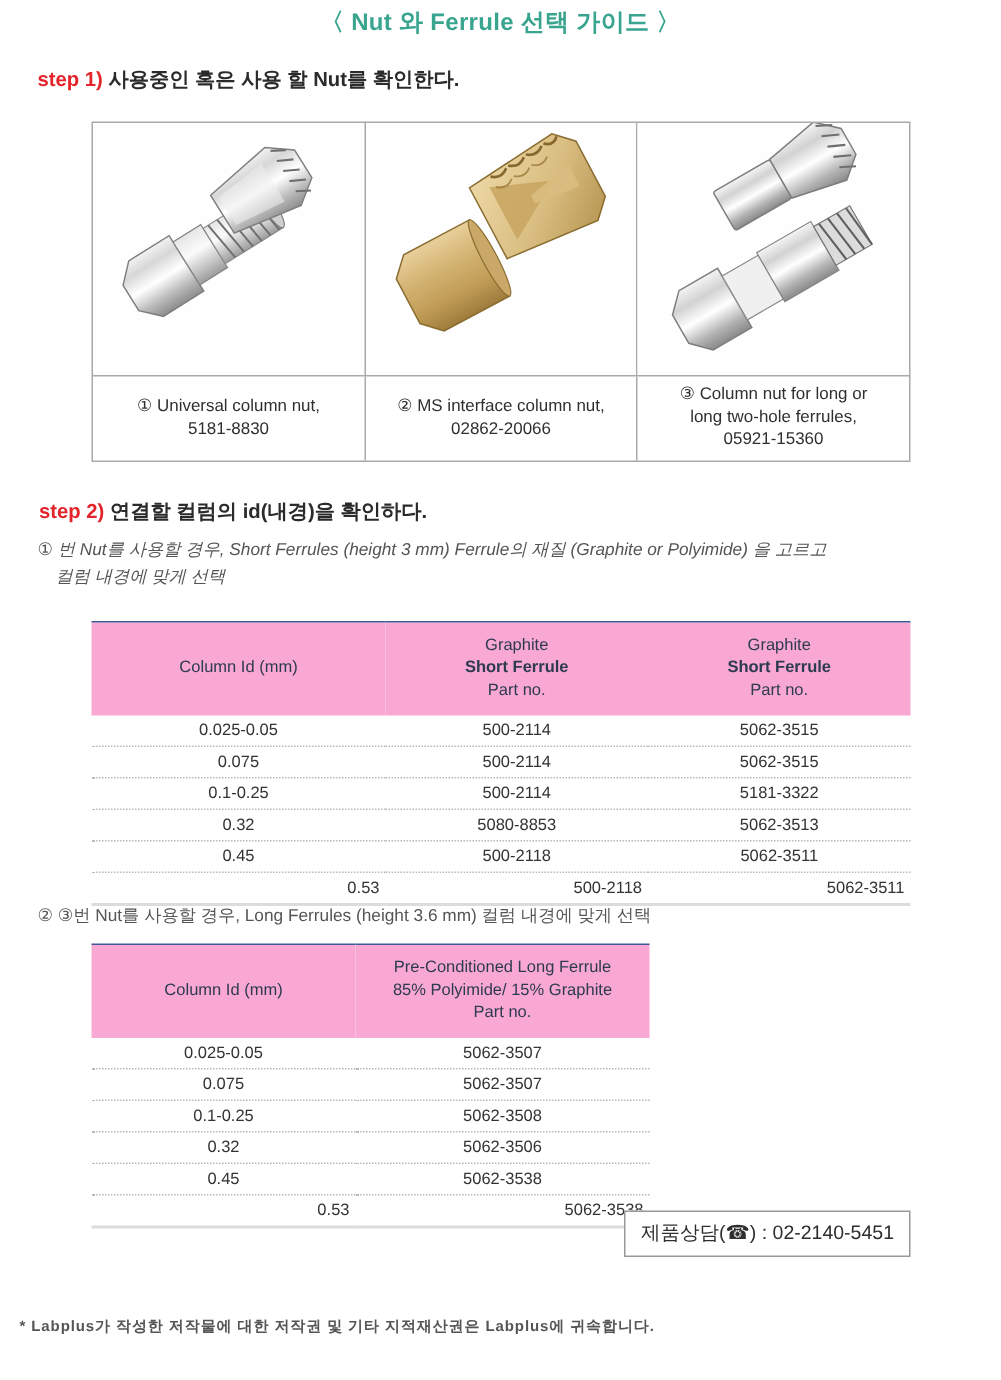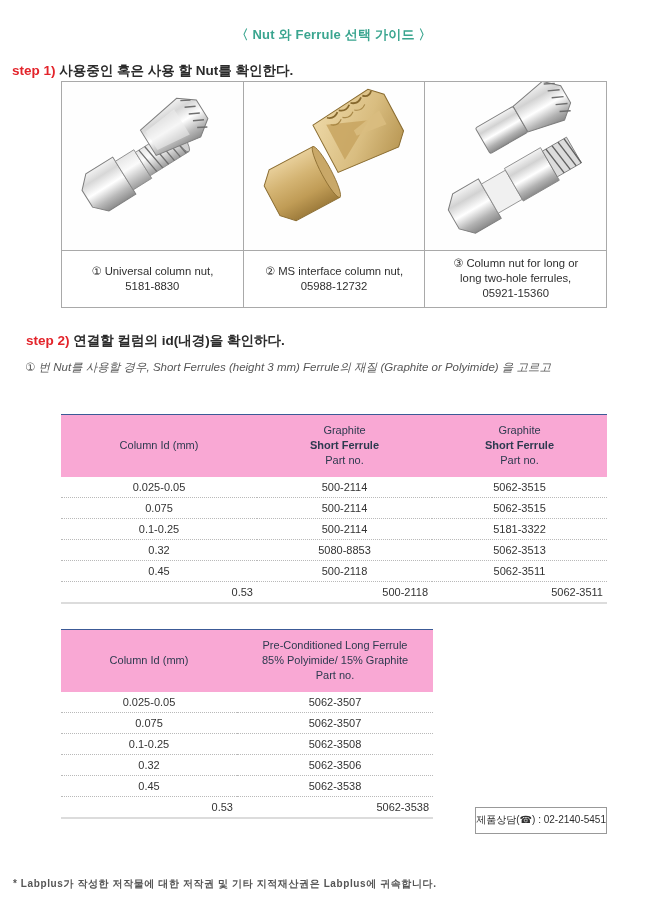--- a/index.html
+++ b/index.html
@@ -9,34 +9,34 @@
     background: #ffffff;
     font-family: "Liberation Sans", "DejaVu Sans", sans-serif;
     color: #3a3a3a;
     overflow: hidden;
   }
   .page { position: relative; width: 667px; height: 920px; }
 
   
   .guide-title {
     text-align: center;
-    font-size: 13px;
+    font-size: 16px;
     font-weight: 700;
     color: #3aa58f;
     letter-spacing: 0.2px;
-    padding-top: 27px;
+    padding-top: 6px;
     line-height: 1.2;
   }
 
   
   .step-line {
     font-size: 13.5px;
     font-weight: 700;
     color: #2b2b2b;
-    margin: 19px 0 0 12px;
+    margin: 19px 0 0 25px;
     line-height: 1.3;
   }
   .step-line .step-tag { color: #e3242b; }
 
   .sub-note {
     font-size: 11.5px;
     color: #555555;
     margin: 14px 0 0 25px;
     line-height: 1.55;
     max-width: 625px;
@@ -125,22 +125,22 @@
   #table-long { left: 61px; top: 629px; width: 372px; }
   #table-long col.c1 { width: 176px; }
   #table-long col.c2 { width: 196px; }
   #table-long thead th { height: 60px; }
 
   
   .contact-box {
     position: absolute;
     right: 60px; top: 807px;
     border: 1px solid #999999;
-    padding: 5px 0 6px;
-    font-size: 10px;
+    padding: 5px 10px 6px;
+    font-size: 13px;
     color: #2e2e2e;
     background: #ffffff;
     white-space: nowrap;
   }
 
   
   .footer-note {
     position: absolute;
     left: 13px; top: 877px;
     font-size: 10px;
@@ -295,36 +295,37 @@
 
     </div>
 
     <div class="panel-row-caps">
       <div class="panel-cell-cap">
         <span style="white-space:pre-line">① Universal column nut,
 5181-8830</span>
       </div>
       <div class="panel-cell-cap">
         <span style="white-space:pre-line">② MS interface column nut,
-05988-12732</span>
+02862-20066</span>
       </div>
       <div class="panel-cell-cap">
         <span style="white-space:pre-line">③ Column nut for long or
 long two-hole ferrules,
 05921-15360</span>
       </div>
     </div>
   </div>
 
   <div class="step-line" style="position:absolute; left:25px; top:331px; margin:1px;">
     <span class="step-tag">step 2)</span><span> 연결할 컬럼의 id(내경)을 확인하다.</span>
   </div>
 
   <div class="sub-note" style="position:absolute; left:25px; top:359px; margin:0;font-style:italic;">
     <span>① 번 Nut를 사용할 경우, Short Ferrules (height 3 mm) Ferrule의 재질 (Graphite or Polyimide) 을 고르고</span>
+    <span class="indent2">컬럼 내경에 맞게 선택</span>
   </div>
 
   <table class="dtable" id="table-short">
     <colgroup>
         <col class="c1">
         <col class="c2">
         <col class="c3">
       </colgroup>
     <thead>
       <tr>
@@ -370,20 +371,23 @@
         <td>5062-3511</td>
       </tr>
       <tr>
         <td>0.53</td>
         <td>500-2118</td>
         <td>5062-3511</td>
       </tr>
     </tbody>
   </table>
 
+  <div class="sub-note" style="position:absolute; left:25px; top:603px; margin:0;">
+    <span>② ③번 Nut를 사용할 경우, Long Ferrules (height 3.6 mm) 컬럼 내경에 맞게 선택</span>
+  </div>
 
   <table class="dtable" id="table-long">
     <colgroup>
         <col class="c1">
         <col class="c2">
       </colgroup>
     <thead>
       <tr>
         <th>
           <span>Column Id (mm)</span>

